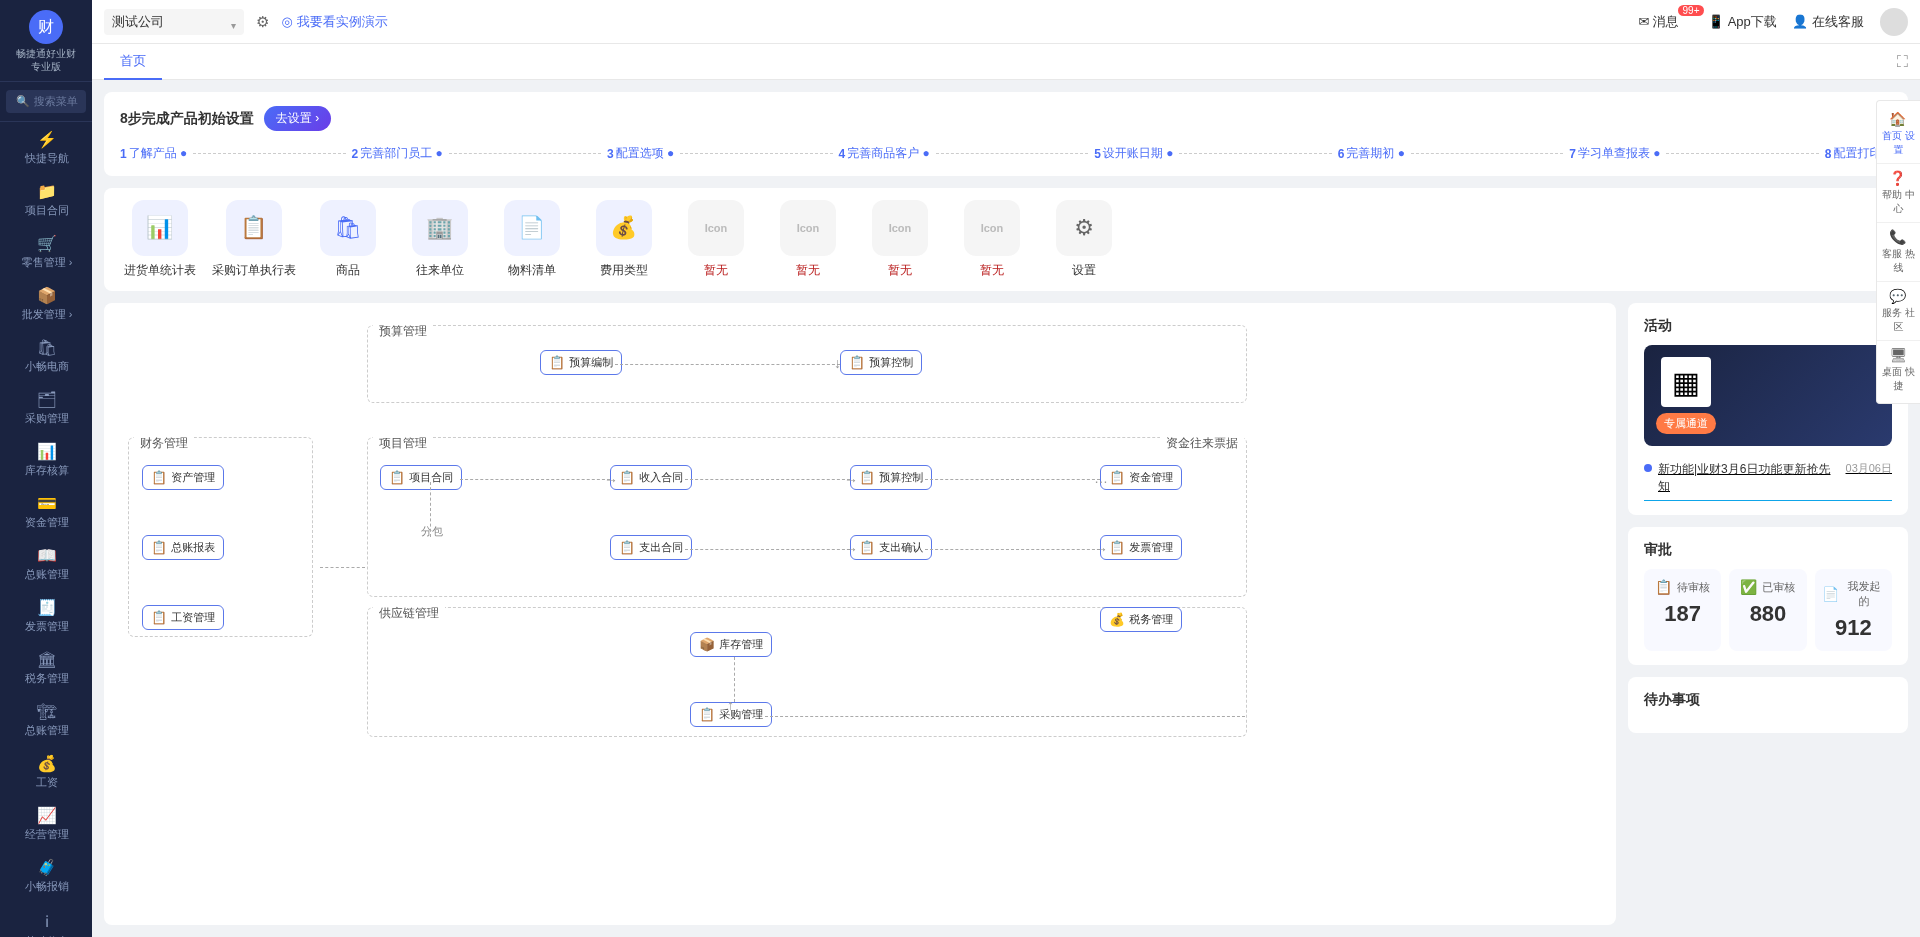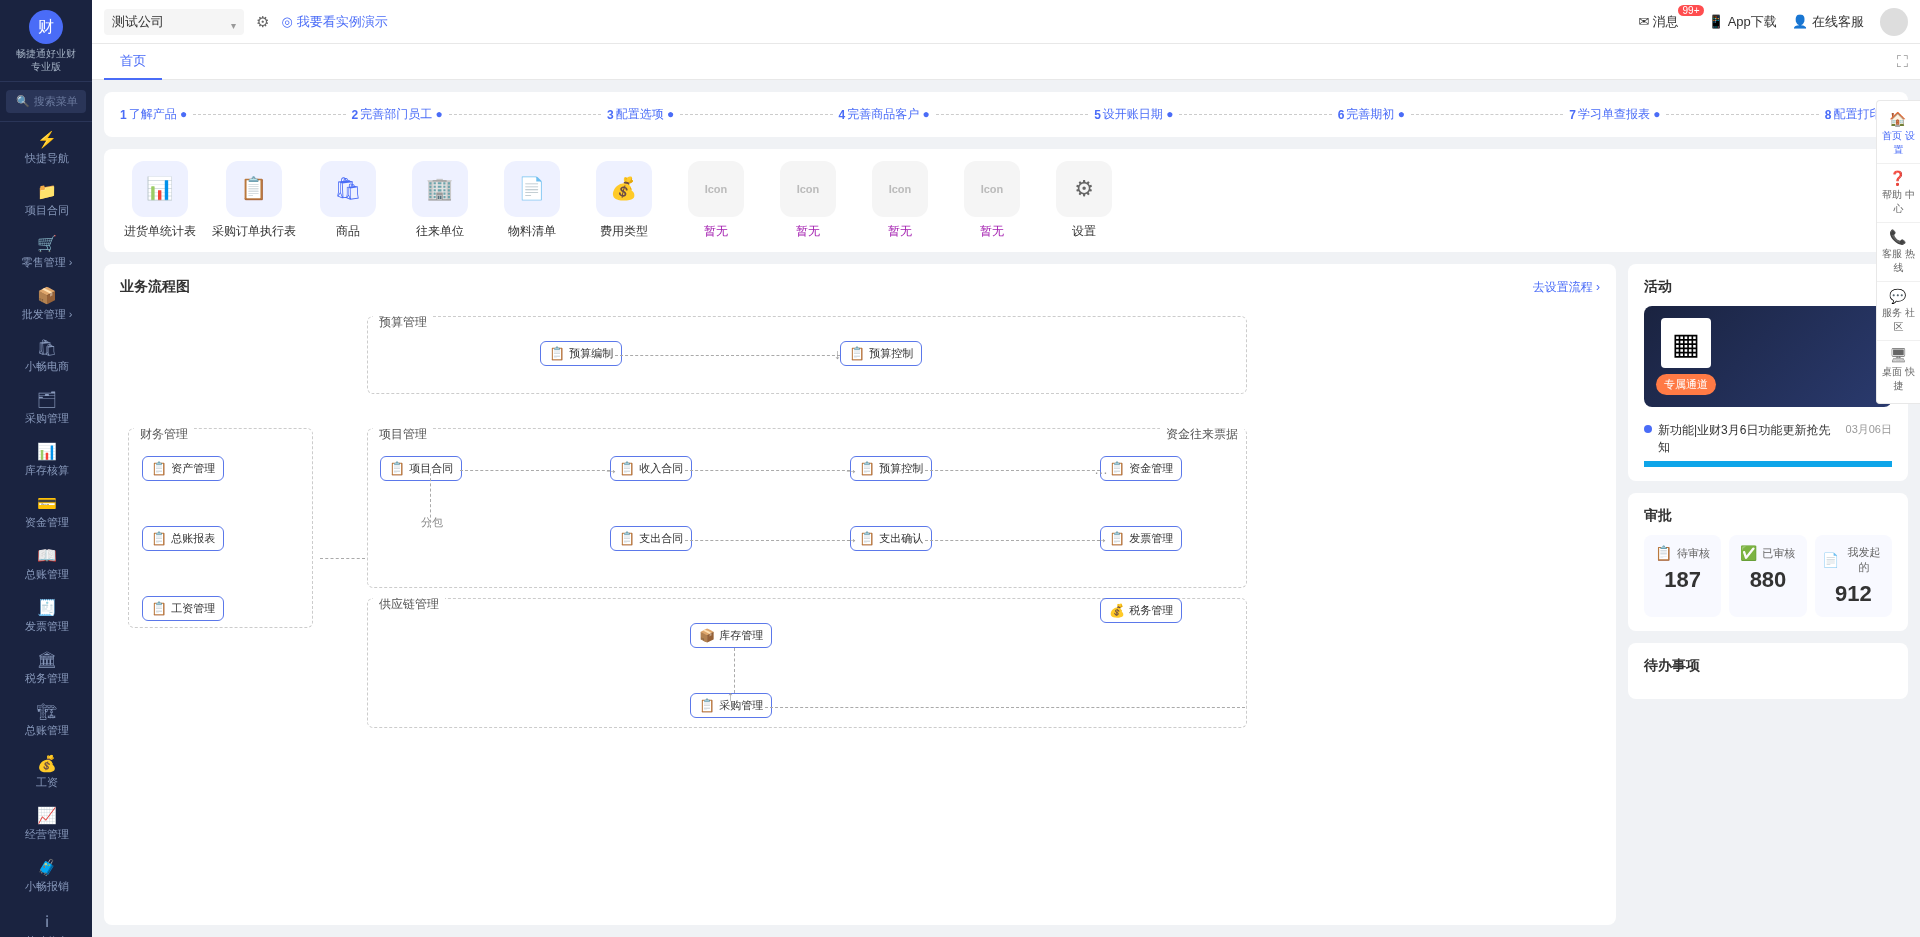--- a/index.html
+++ b/index.html
@@ -372,21 +372,21 @@
     }
     .quick-icon-box.gear {
       background: #f5f5f5;
       color: #666;
     }
     .quick-icon-label {
       font-size: 12px;
       color: #333;
       text-align: center;
     }
-    .quick-icon-label.gray-label { color: #a21caf; }
+    .quick-icon-label.gray-label { color: #b91c1c; }
 
     
     .lower-section {
       display: flex;
       gap: 12px;
       flex: 1;
       min-height: 0;
     }
 
     
@@ -528,22 +528,23 @@
       border-radius: 12px;
       padding: 3px 8px;
       cursor: pointer;
       white-space: nowrap;
     }
     .activity-list-item {
       display: flex;
       align-items: flex-start;
       gap: 6px;
       padding: 5px 0;
-      border-bottom: 6px solid #0ea5e9;
+      border-bottom: 1px solid #0ea5e9;
       font-size: 12px;
+      text-decoration: underline;
     }
     .activity-dot {
       width: 8px;
       height: 8px;
       border-radius: 50%;
       background: #4a6cf7;
       margin-top: 3px;
       flex-shrink: 0;
     }
     .activity-text { flex: 1; color: #333; }
@@ -722,20 +723,26 @@
       <span>首页</span>
     </div>
     <span class="tabbar-expand">⛶</span>
   </div>
 
   <div class="content-area">
 
     <div class="main-content">
 
       <div class="setup-banner">
+        <div class="setup-header">
+          <span class="setup-title">8步完成产品初始设置</span>
+          <button class="setup-btn">
+            <span>去设置 ›</span>
+          </button>
+        </div>
         <div class="setup-close">×</div>
         <div class="setup-steps" id="setup-steps-container">
             <span class="setup-step">
               <span class="setup-step-num">1</span>
               <span>了解产品 ●</span>
             </span>
             <div class="setup-step-dots"></div>
             <span class="setup-step">
               <span class="setup-step-num">2</span>
               <span>完善部门员工 ●</span>
@@ -840,24 +847,20 @@
                 <span style="font-size:22px;">⚙</span>
               </div>
               <span class="quick-icon-label">设置</span>
             </div>
           </div>
       </div>
 
       <div class="lower-section">
 
         <div class="flowchart-panel">
-          <div class="flowchart-header">
-            <span class="flowchart-title">业务流程图</span>
-            <span class="flowchart-link">去设置流程 ›</span>
-          </div>
           <div class="flowchart-body">
 
             <div class="fc-group-box" style="left:247px;top:8px;width:880px;height:78px;"></div>
             <span class="fc-group-label" style="left:253px;top:4px;">预算管理</span>
 
             <div class="fc-group-box" style="left:8px;top:120px;width:185px;height:200px;"></div>
             <span class="fc-group-label" style="left:14px;top:116px;">财务管理</span>
 
             <div class="fc-group-box" style="left:247px;top:120px;width:880px;height:160px;"></div>
             <span class="fc-group-label" style="left:253px;top:116px;">项目管理</span>

